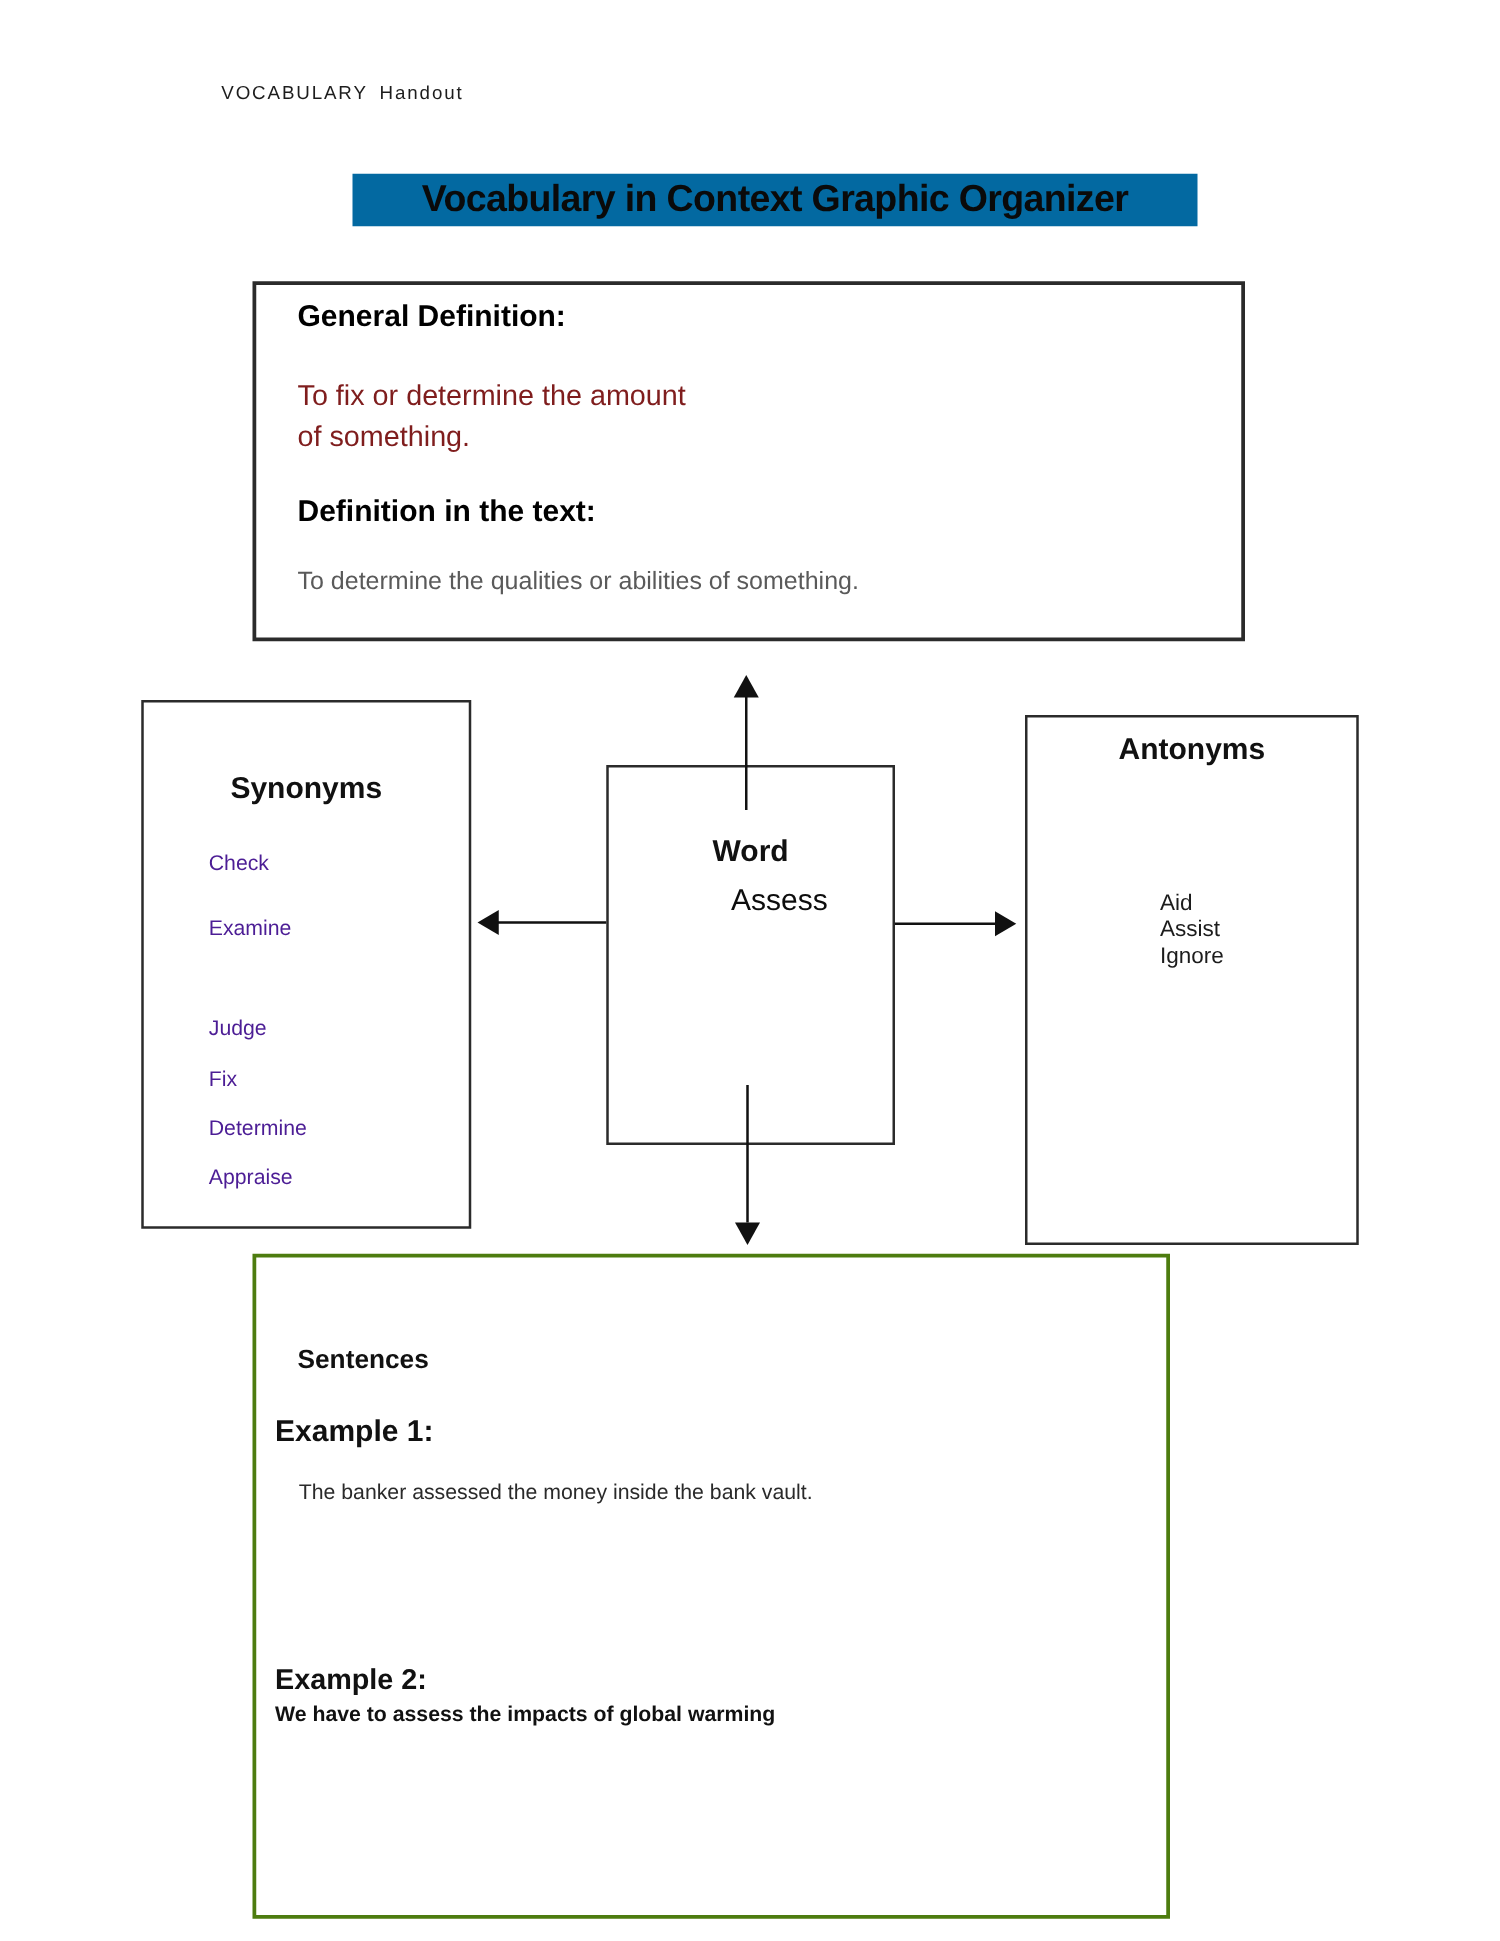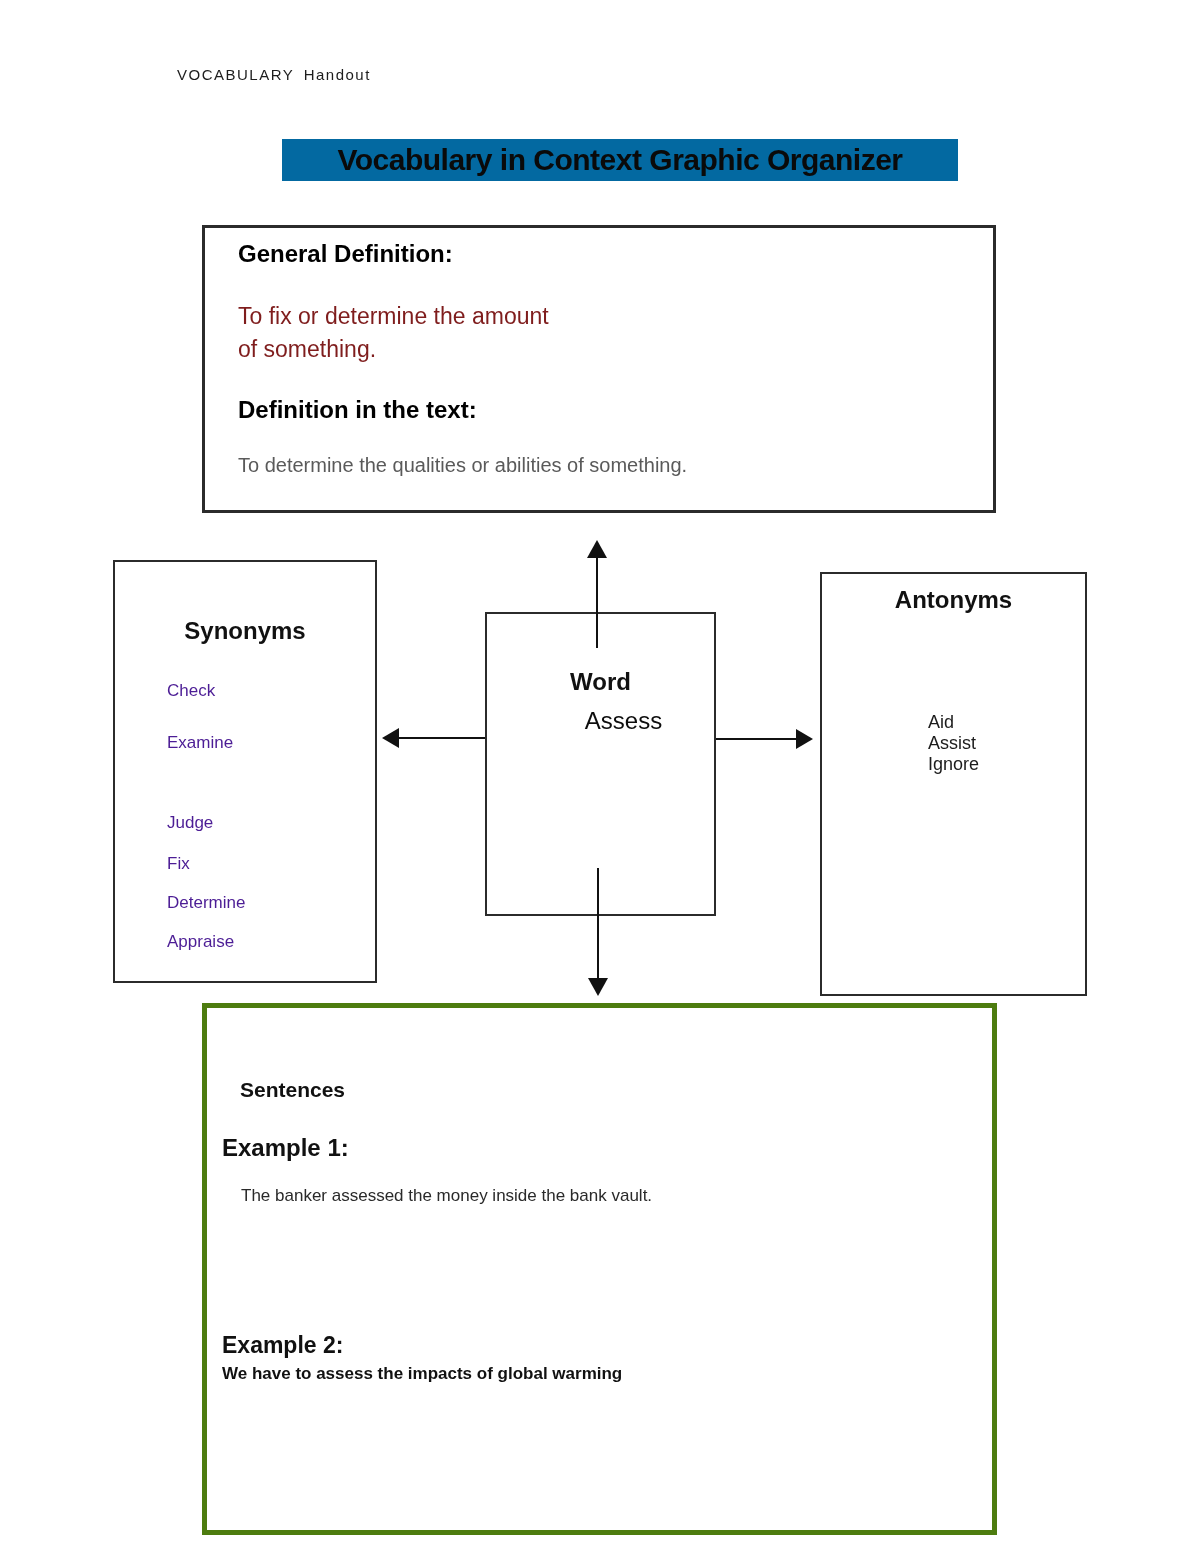--- a/index.html
+++ b/index.html
@@ -36,21 +36,21 @@
     letter-spacing: -0.5px;
     color: #0a0a0a;
   }
 
   
   .box { position: absolute; background: #ffffff; box-sizing: border-box; }
   #definition-box { left: 202px; top: 225px; width: 794px; height: 288px; border: 3px solid #2b2b2b; }
   #synonyms-box   { left: 113px; top: 524px; width: 264px; height: 423px; border: 2px solid #2b2b2b; margin-top: 36px; }
   #word-box       { left: 485px; top: 612px; width: 231px; height: 304px; border: 2px solid #2b2b2b; }
   #antonyms-box   { left: 820px; top: 572px; width: 267px; height: 424px; border: 2px solid #2b2b2b; }
-  #sentences-box  { left: 202px; top: 1003px; width: 795px; height: 532px; border: 5px solid #4d7c0f; }
+  #sentences-box  { left: 202px; top: 1003px; width: 734px; height: 532px; border: 3px solid #4d7c0f; }
 
   
   .def-label { font-size: 24px; font-weight: bold; color: #000; text-align: right; }
   #general-definition-label { left: 33px; top: 12px; }
   #general-definition-text  { left: 33px; top: 72px; font-size: 23px; line-height: 33px; color: #7f1d1d; }
   #text-definition-label    { left: 33px; top: 168px; }
   #text-definition-value    { left: 33px; top: 226px; font-size: 20px; color: #5a5a5a; }
 
   
   #synonyms-title { left: 0; top: 55px; width: 100%; text-align: center; font-size: 24px; font-weight: bold; }

